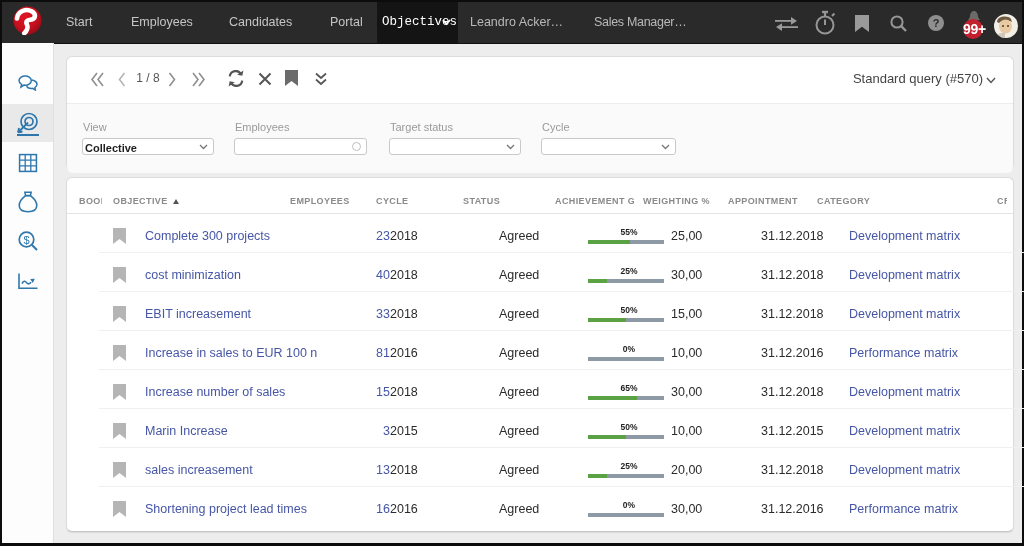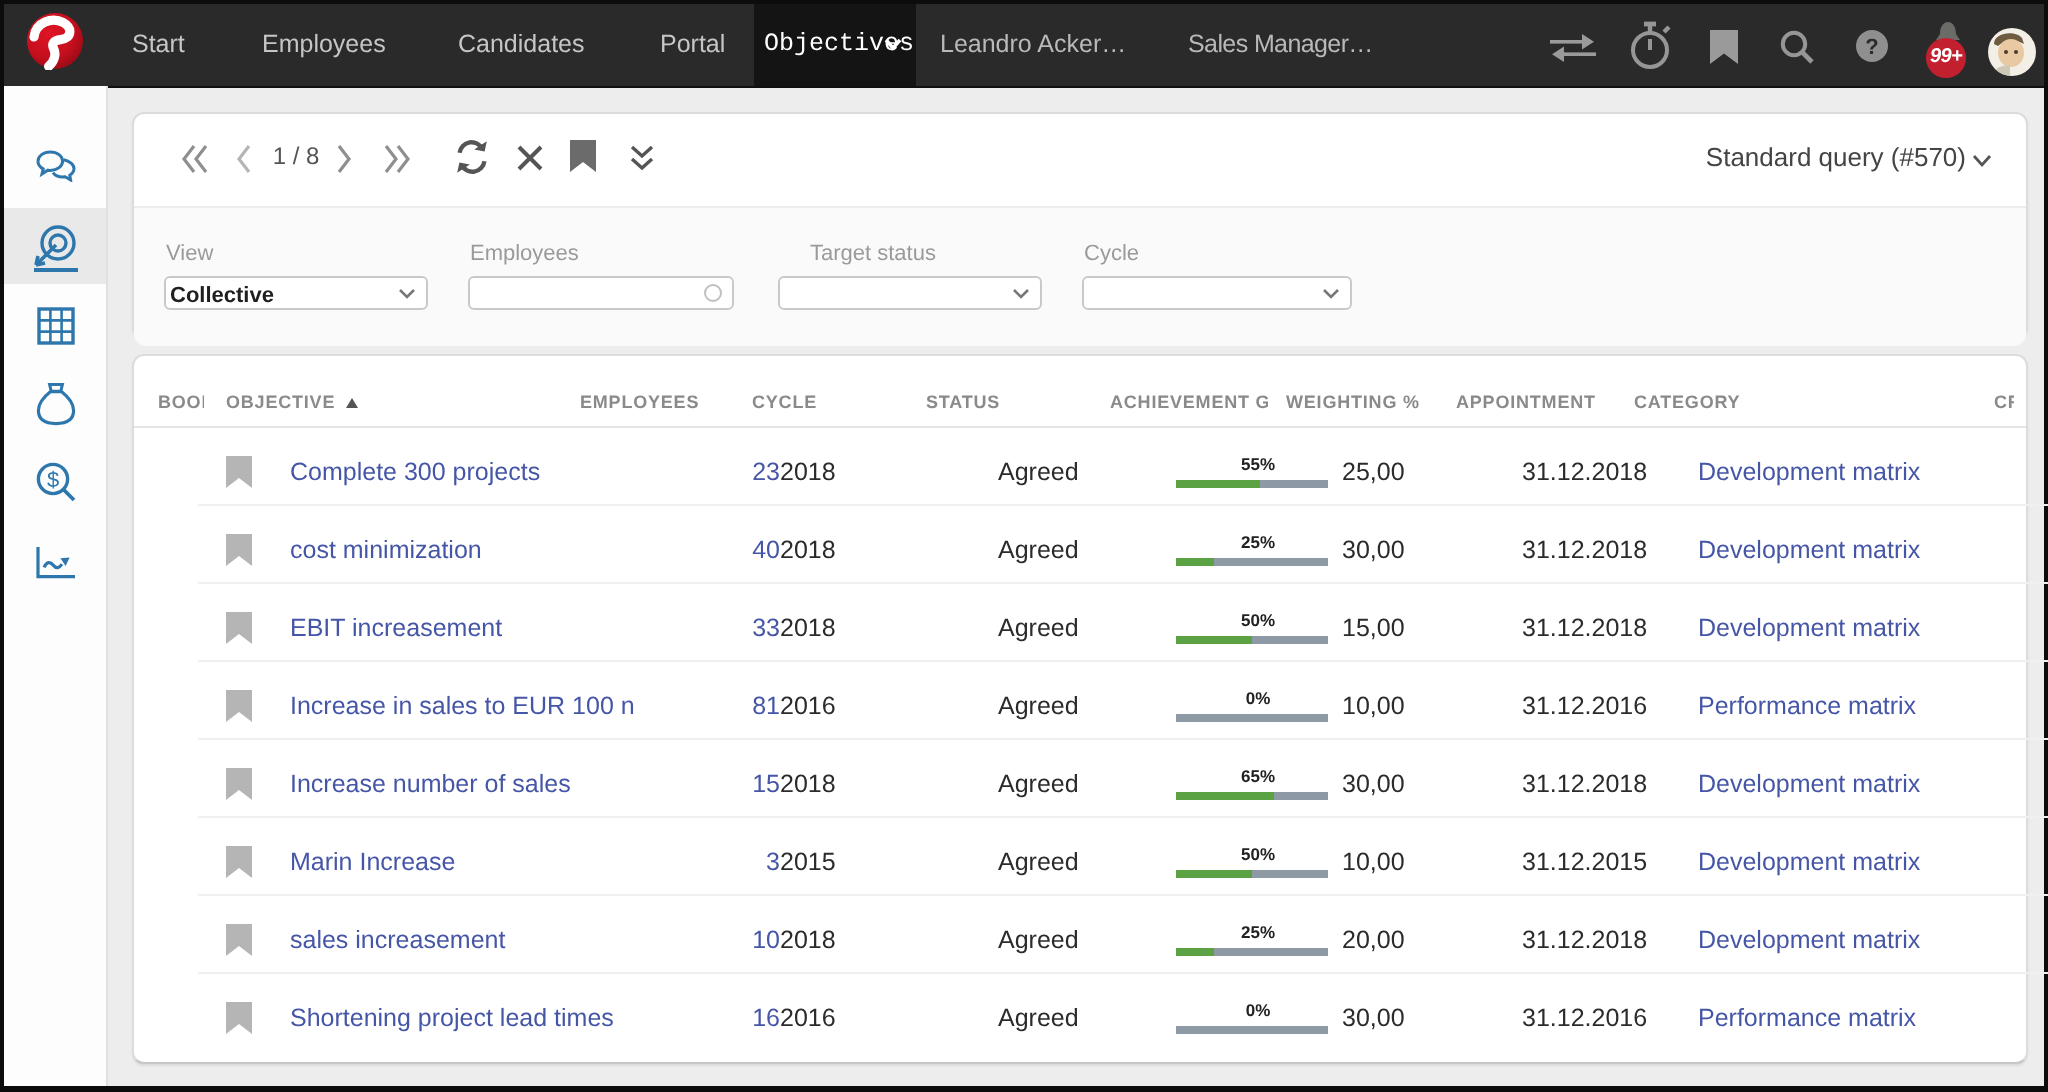--- a/index.html
+++ b/index.html
@@ -10,21 +10,21 @@
 .topbar { position:absolute; left:0; top:0; width:1020px; height:42px; background:#2a2a2a; border-bottom:1px solid #101010; }
 .logo { position:absolute; left:11px; top:4px; width:29px; height:29px; }
 .nav { position:absolute; top:0; height:41px; font-size:12.5px; color:#c6c6c6; line-height:41px; white-space:nowrap; }
 .nav span { position:absolute; top:0; }
 .n1{left:64px}.n2{left:129px}.n3{left:227px}.n4{left:328px}
 .n6{left:468px;color:#b9b9b9}.n7{left:592px;color:#b9b9b9;letter-spacing:-0.3px}
 .obj { position:absolute; left:375px; top:0; width:81px; height:41px; background:#141414; color:#fff; line-height:41px; font-size:12.5px;font-family:Liberation Mono, monospace; }
 .obj b { font-weight:400; margin-left:5px; }
 .obj svg { position:absolute; right:7px; top:17px; }
 .tico { position:absolute; top:0; }
-.badge { position:absolute; left:961px; top:17px; width:20px; height:20px; background:#c3202f; border-radius:50%; color:#fff; font-size:10px; font-weight:bold; text-align:center; line-height:20px; letter-spacing:-0.3px;font-style:italic; }
+.badge { position:absolute; left:961px; top:17px; width:20px; height:20px; background:#c3202f; border-radius:50%; color:#fff; font-size:14px; font-weight:bold; text-align:center; line-height:20px; letter-spacing:-0.3px; }
 .bellbg { position:absolute; left:966px; top:9px; }
 .avatar { position:absolute; left:992px; top:12px; width:24px; height:24px; border-radius:50%; overflow:hidden; }
 
 .sidebar { position:absolute; left:0; top:41px; width:52px; height:500px; background:#fdfdfd; border-right:1px solid #e0e0e0; }
 .sitem { position:absolute; left:0; width:51px; height:40px; }
 .sitem svg { position:absolute; left:50%; top:50%; transform:translate(-50%,-50%); }
 .si1{top:20px}.si2{top:61px;background:#e9e9e9;height:38px}.si3{top:100px}.si4{top:139px}.si5{top:178px}.si6{top:218px}
 .si2 .ul { position:absolute; left:15px; bottom:6px; width:22px; height:2px; background:#2e77ad; }
 
 .card { position:absolute; left:64px; background:#fff; border:1px solid #dcdcdc; border-bottom-color:#c6c6c6; border-radius:6px; box-shadow:0 1px 1px rgba(0,0,0,.08); }
@@ -37,21 +37,21 @@
 .stq { position:absolute; right:20px; top:14px; font-size:13px; color:#444; }
 .stq svg { position:relative; top:1px; left:3px; }
 
 .filters { position:absolute; left:0; top:46px; width:946px; height:70px; background:#fafafa; border-top:1px solid #ededed; border-radius:0 0 6px 6px; }
 .fl { position:absolute; top:16.5px; font-size:11px; color:#9a9a9a; }
 .fc { position:absolute; top:34px; height:17px; background:#fff; border:1px solid #c9c9c9; border-radius:3px; font-size:12px; color:#1f1f1f; }
 .fc .txt { position:absolute; left:2px; top:1.5px; line-height:14px; font-weight:700; font-size:11px; }
 .fc svg { position:absolute; right:5px; top:5px; }
 .fl1{left:16px}.fc1{left:15px;width:132px}
 .fl2{left:168px}.fc2{left:167px;width:133px}
-.fl3{left:338px}.fc3{left:322px;width:132px}
+.fl3{left:323px}.fc3{left:322px;width:132px}
 .fl4{left:475px}.fc4{left:474px;width:135px}
 .circ { position:absolute; right:5px; top:3px; width:9px; height:9px; border:1.5px solid #c0c0c0; border-radius:50%; }
 
 .thead { position:absolute; left:0; top:0; width:946px; height:36px; border-bottom:1px solid #e4e4e4; font-size:9px; font-weight:700; color:#8a8a8a; letter-spacing:.4px; }
 .thead div { position:absolute; top:18px; white-space:nowrap; overflow:hidden; }
 .h-bm{left:12px;width:23px}
 .h-obj{left:46px;width:120px}
 .h-emp{left:223px;width:70px}
 .h-cyc{left:309px;width:50px}
 .h-sta{left:396px;width:60px}
@@ -371,21 +371,21 @@
         </div>
       <div class="c-wgt">10,00</div>
       <div class="c-apt">31.12.2015</div>
       <div class="c-cat">Development matrix</div>
     </div>
     <div class="trow" style="top:270px">
       <div class="c-bm"><svg width="13" height="16" viewBox="0 0 13 16">
             <path d="M0 0 H13 V16 L6.5 11 L0 16 Z" fill="#b5b5b5"></path>
           </svg></div>
       <div class="c-obj">sales increasement</div>
-      <div class="c-emp">10</div>
+      <div class="c-emp">13</div>
       <div class="c-cyc">2018</div>
       <div class="c-sta">Agreed</div>
       <div class="pb">
           <span class="lbl">25%</span>
           <span class="bar">
             <span class="fill" style="width:19px"></span>
           </span>
         </div>
       <div class="c-wgt">20,00</div>
       <div class="c-apt">31.12.2018</div>

